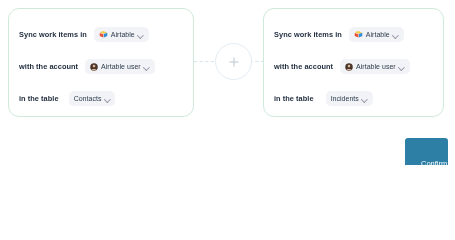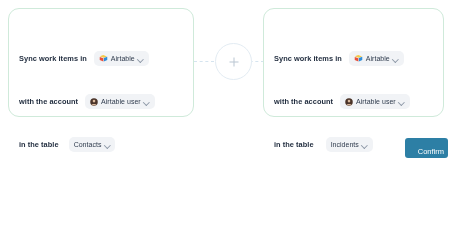--- a/index.html
+++ b/index.html
@@ -40,21 +40,20 @@
     inset: 0;
     padding: 16px 0 0 10px;
     box-sizing: border-box;
   }
 
   .row {
     display: flex;
     align-items: center;
     height: 19px;
     margin-bottom: 13px;
-    margin-top: 24px;
   }
 
   .row-label {
     font-size: 7.4px;
     font-weight: bold;
     color: #1f2b3d;
     letter-spacing: 0.05px;
     white-space: nowrap;
   }
 
@@ -174,22 +173,22 @@
     top: 138px;
     width: 43px;
     height: 20px;
     background: #2d7fa5;
     border: none;
     border-radius: 3px;
     color: #ffffff;
     font-family: "Liberation Sans", sans-serif;
     font-size: 7.5px;
     line-height: 20px;
-    text-align: right;
-    padding: 4px;
+    text-align: center;
+    padding: 16px;
     cursor: pointer;
   }
 </style>
 </head>
 <body>
 
 <div id="stage">
 
   <div class="card" id="card-left">
     <div class="card-rows">

